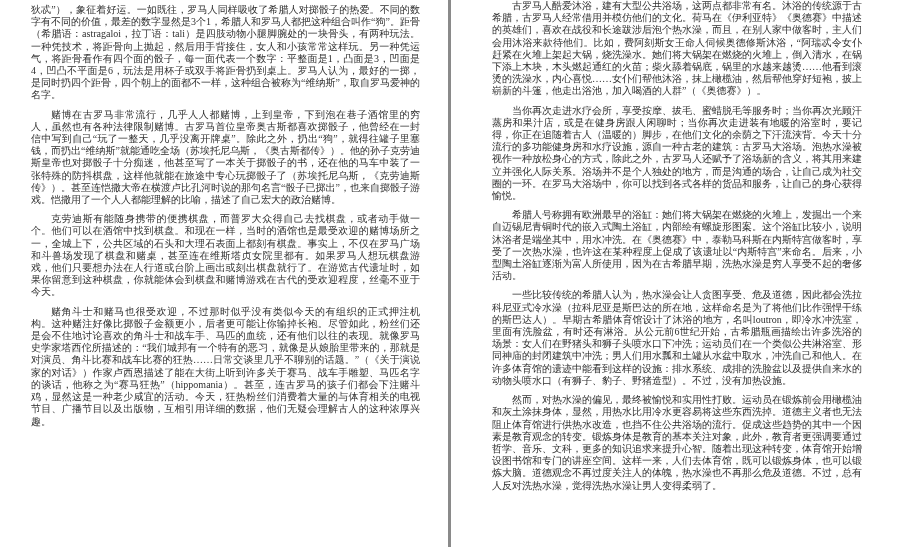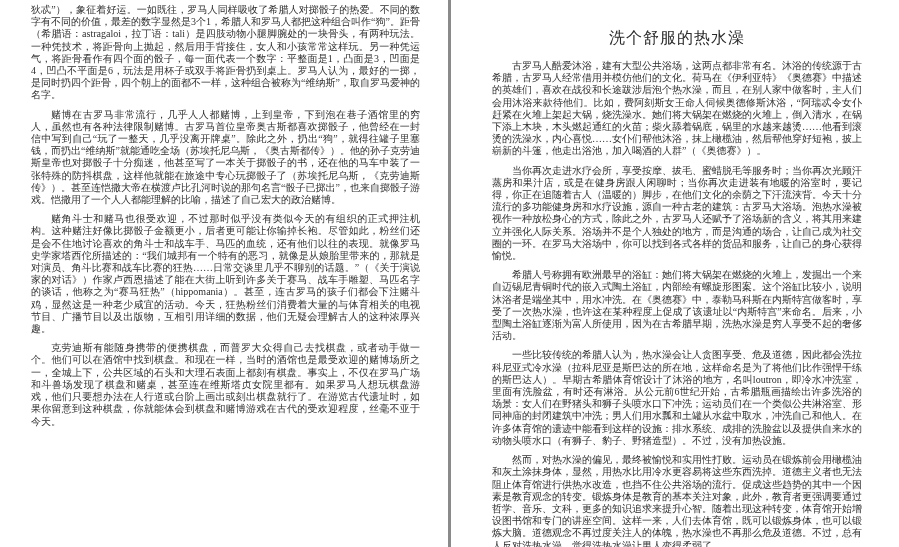--- a/index.html
+++ b/index.html
@@ -49,31 +49,30 @@
 
 <div id="screen">
 
   <div class="page" id="left-page">
     <div class="text-col">
 
         <p class="para no-indent">狄忒”），象征着好运。一如既往，罗马人同样吸收了希腊人对掷骰子的热爱。不同的数字有不同的价值，最差的数字显然是3个1，希腊人和罗马人都把这种组合叫作“狗”。距骨（希腊语：astragaloi，拉丁语：tali）是四肢动物小腿脚腕处的一块骨头，有两种玩法。一种凭技术，将距骨向上抛起，然后用手背接住，女人和小孩常常这样玩。另一种凭运气，将距骨看作有四个面的骰子，每一面代表一个数字：平整面是1，凸面是3，凹面是4，凹凸不平面是6，玩法是用杯子或双手将距骨扔到桌上。罗马人认为，最好的一掷，是同时扔四个距骨，四个朝上的面都不一样，这种组合被称为“维纳斯”，取自罗马爱神的名字。</p>
 
         <p class="para">赌博在古罗马非常流行，几乎人人都赌博，上到皇帝，下到泡在巷子酒馆里的穷人，虽然也有各种法律限制赌博。古罗马首位皇帝奥古斯都喜欢掷骰子，他曾经在一封信中写到自己“玩了一整天，几乎没离开牌桌”。除此之外，扔出“狗”，就得往罐子里塞钱，而扔出“维纳斯”就能通吃全场（苏埃托尼乌斯，《奥古斯都传》）。他的孙子克劳迪斯皇帝也对掷骰子十分痴迷，他甚至写了一本关于掷骰子的书，还在他的马车中装了一张特殊的防抖棋盘，这样他就能在旅途中专心玩掷骰子了（苏埃托尼乌斯，《克劳迪斯传》）。甚至连恺撒大帝在横渡卢比孔河时说的那句名言“骰子已掷出”，也来自掷骰子游戏。恺撒用了一个人人都能理解的比喻，描述了自己宏大的政治赌博。</p>
 
+        <p class="para">克劳迪斯有能随身携带的便携棋盘，而普罗大众得自己去找棋盘，或者动手做一个。他们可以在酒馆中找到棋盘。和现在一样，当时的酒馆也是最受欢迎的赌博场所之一，全城上下，公共区域的石头和大理石表面上都刻有棋盘。事实上，不仅在罗马广场和斗兽场发现了棋盘和赌桌，甚至连在维斯塔贞女院里都有。如果罗马人想玩棋盘游戏，他们只要想办法在人行道或台阶上画出或刻出棋盘就行了。在游览古代遗址时，如果你留意到这种棋盘，你就能体会到棋盘和赌博游戏在古代的受欢迎程度，丝毫不亚于今天。</p>
+
         <p class="para">赌角斗士和赌马也很受欢迎，不过那时似乎没有类似今天的有组织的正式押注机构。这种赌注好像比掷骰子金额更小，后者更可能让你输掉长袍。尽管如此，粉丝们还是会不住地讨论喜欢的角斗士和战车手、马匹的血统，还有他们以往的表现。就像罗马史学家塔西佗所描述的：“我们城邦有一个特有的恶习，就像是从娘胎里带来的，那就是对演员、角斗比赛和战车比赛的狂热……日常交谈里几乎不聊别的话题。”（《关于演说家的对话》）作家卢西恩描述了能在大街上听到许多关于赛马、战车手雕塑、马匹名字的谈话，他称之为“赛马狂热”（hippomania）。甚至，连古罗马的孩子们都会下注赌斗鸡，显然这是一种老少咸宜的活动。今天，狂热粉丝们消费着大量的与体育相关的电视节目、广播节目以及出版物，互相引用详细的数据，他们无疑会理解古人的这种浓厚兴趣。</p>
-
-        <p class="para">克劳迪斯有能随身携带的便携棋盘，而普罗大众得自己去找棋盘，或者动手做一个。他们可以在酒馆中找到棋盘。和现在一样，当时的酒馆也是最受欢迎的赌博场所之一，全城上下，公共区域的石头和大理石表面上都刻有棋盘。事实上，不仅在罗马广场和斗兽场发现了棋盘和赌桌，甚至连在维斯塔贞女院里都有。如果罗马人想玩棋盘游戏，他们只要想办法在人行道或台阶上画出或刻出棋盘就行了。在游览古代遗址时，如果你留意到这种棋盘，你就能体会到棋盘和赌博游戏在古代的受欢迎程度，丝毫不亚于今天。</p>
       </div>
   </div>
 
   <div id="page-divider"></div>
 
   <div class="page" id="right-page">
     <div class="text-col">
-      <h1 class="chapter-title">洗个舒服的热水澡</h1>
       <div>
 
           <p class="para">古罗马人酷爱沐浴，建有大型公共浴场，这两点都非常有名。沐浴的传统源于古希腊，古罗马人经常借用并模仿他们的文化。荷马在《伊利亚特》《奥德赛》中描述的英雄们，喜欢在战役和长途跋涉后泡个热水澡，而且，在别人家中做客时，主人们会用沐浴来款待他们。比如，费阿刻斯女王命人伺候奥德修斯沐浴，“阿瑞忒令女仆赶紧在火堆上架起大锅，烧洗澡水。她们将大锅架在燃烧的火堆上，倒入清水，在锅下添上木块，木头燃起通红的火苗；柴火舔着锅底，锅里的水越来越烫……他看到滚烫的洗澡水，内心喜悦……女仆们帮他沐浴，抹上橄榄油，然后帮他穿好短袍，披上崭新的斗篷，他走出浴池，加入喝酒的人群”（《奥德赛》）。</p>
 
           <p class="para">当你再次走进水疗会所，享受按摩、拔毛、蜜蜡脱毛等服务时；当你再次光顾汗蒸房和果汁店，或是在健身房跟人闲聊时；当你再次走进装有地暖的浴室时，要记得，你正在追随着古人（温暖的）脚步，在他们文化的余荫之下汗流浃背。今天十分流行的多功能健身房和水疗设施，源自一种古老的建筑：古罗马大浴场。泡热水澡被视作一种放松身心的方式，除此之外，古罗马人还赋予了浴场新的含义，将其用来建立并强化人际关系。浴场并不是个人独处的地方，而是沟通的场合，让自己成为社交圈的一环。在罗马大浴场中，你可以找到各式各样的货品和服务，让自己的身心获得愉悦。</p>
 
           <p class="para">希腊人号称拥有欧洲最早的浴缸：她们将大锅架在燃烧的火堆上，发掘出一个来自迈锡尼青铜时代的嵌入式陶土浴缸，内部绘有螺旋形图案。这个浴缸比较小，说明沐浴者是端坐其中，用水冲洗。在《奥德赛》中，泰勒马科斯在内斯特宫做客时，享受了一次热水澡，也许这在某种程度上促成了该遗址以“内斯特宫”来命名。后来，小型陶土浴缸逐渐为富人所使用，因为在古希腊早期，洗热水澡是穷人享受不起的奢侈活动。</p>
 
           <p class="para">一些比较传统的希腊人认为，热水澡会让人贪图享受、危及道德，因此都会洗拉科尼亚式冷水澡（拉科尼亚是斯巴达的所在地，这样命名是为了将他们比作强悍干练的斯巴达人）。早期古希腊体育馆设计了沐浴的地方，名叫loutron，即冷水冲洗室，里面有洗脸盆，有时还有淋浴。从公元前6世纪开始，古希腊瓶画描绘出许多洗浴的场景：女人们在野猪头和狮子头喷水口下冲洗；运动员们在一个类似公共淋浴室、形同神庙的封闭建筑中冲洗；男人们用水瓢和土罐从水盆中取水，冲洗自己和他人。在许多体育馆的遗迹中能看到这样的设施：排水系统、成排的洗脸盆以及提供自来水的动物头喷水口（有狮子、豹子、野猪造型）。不过，没有加热设施。</p>
 

